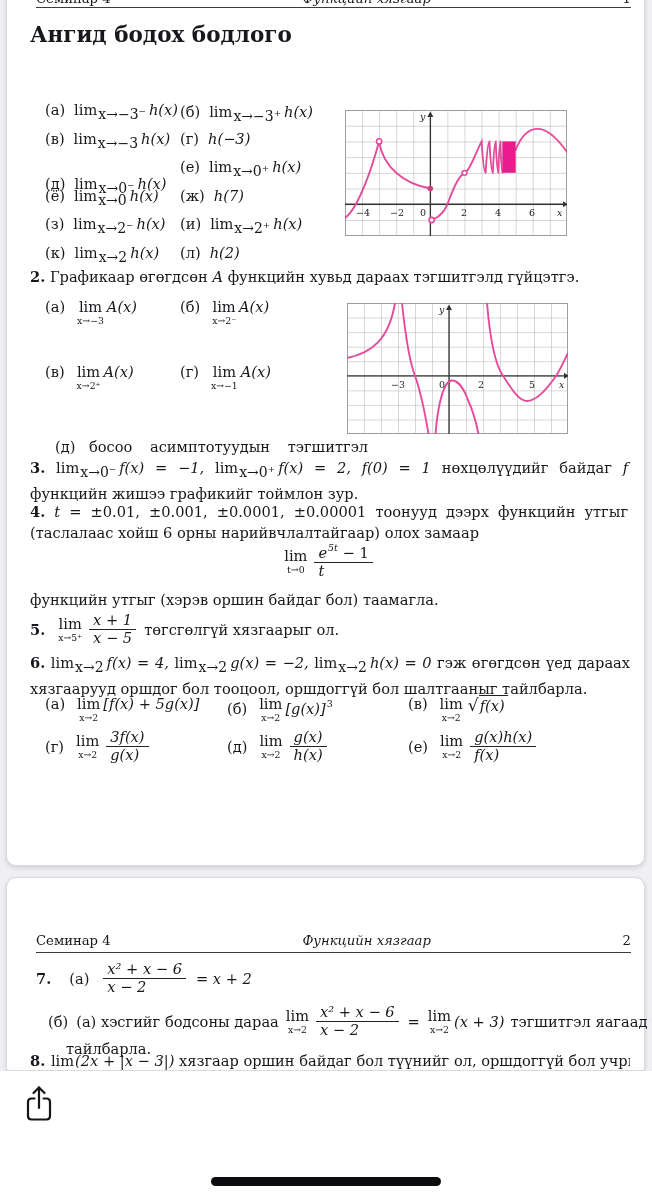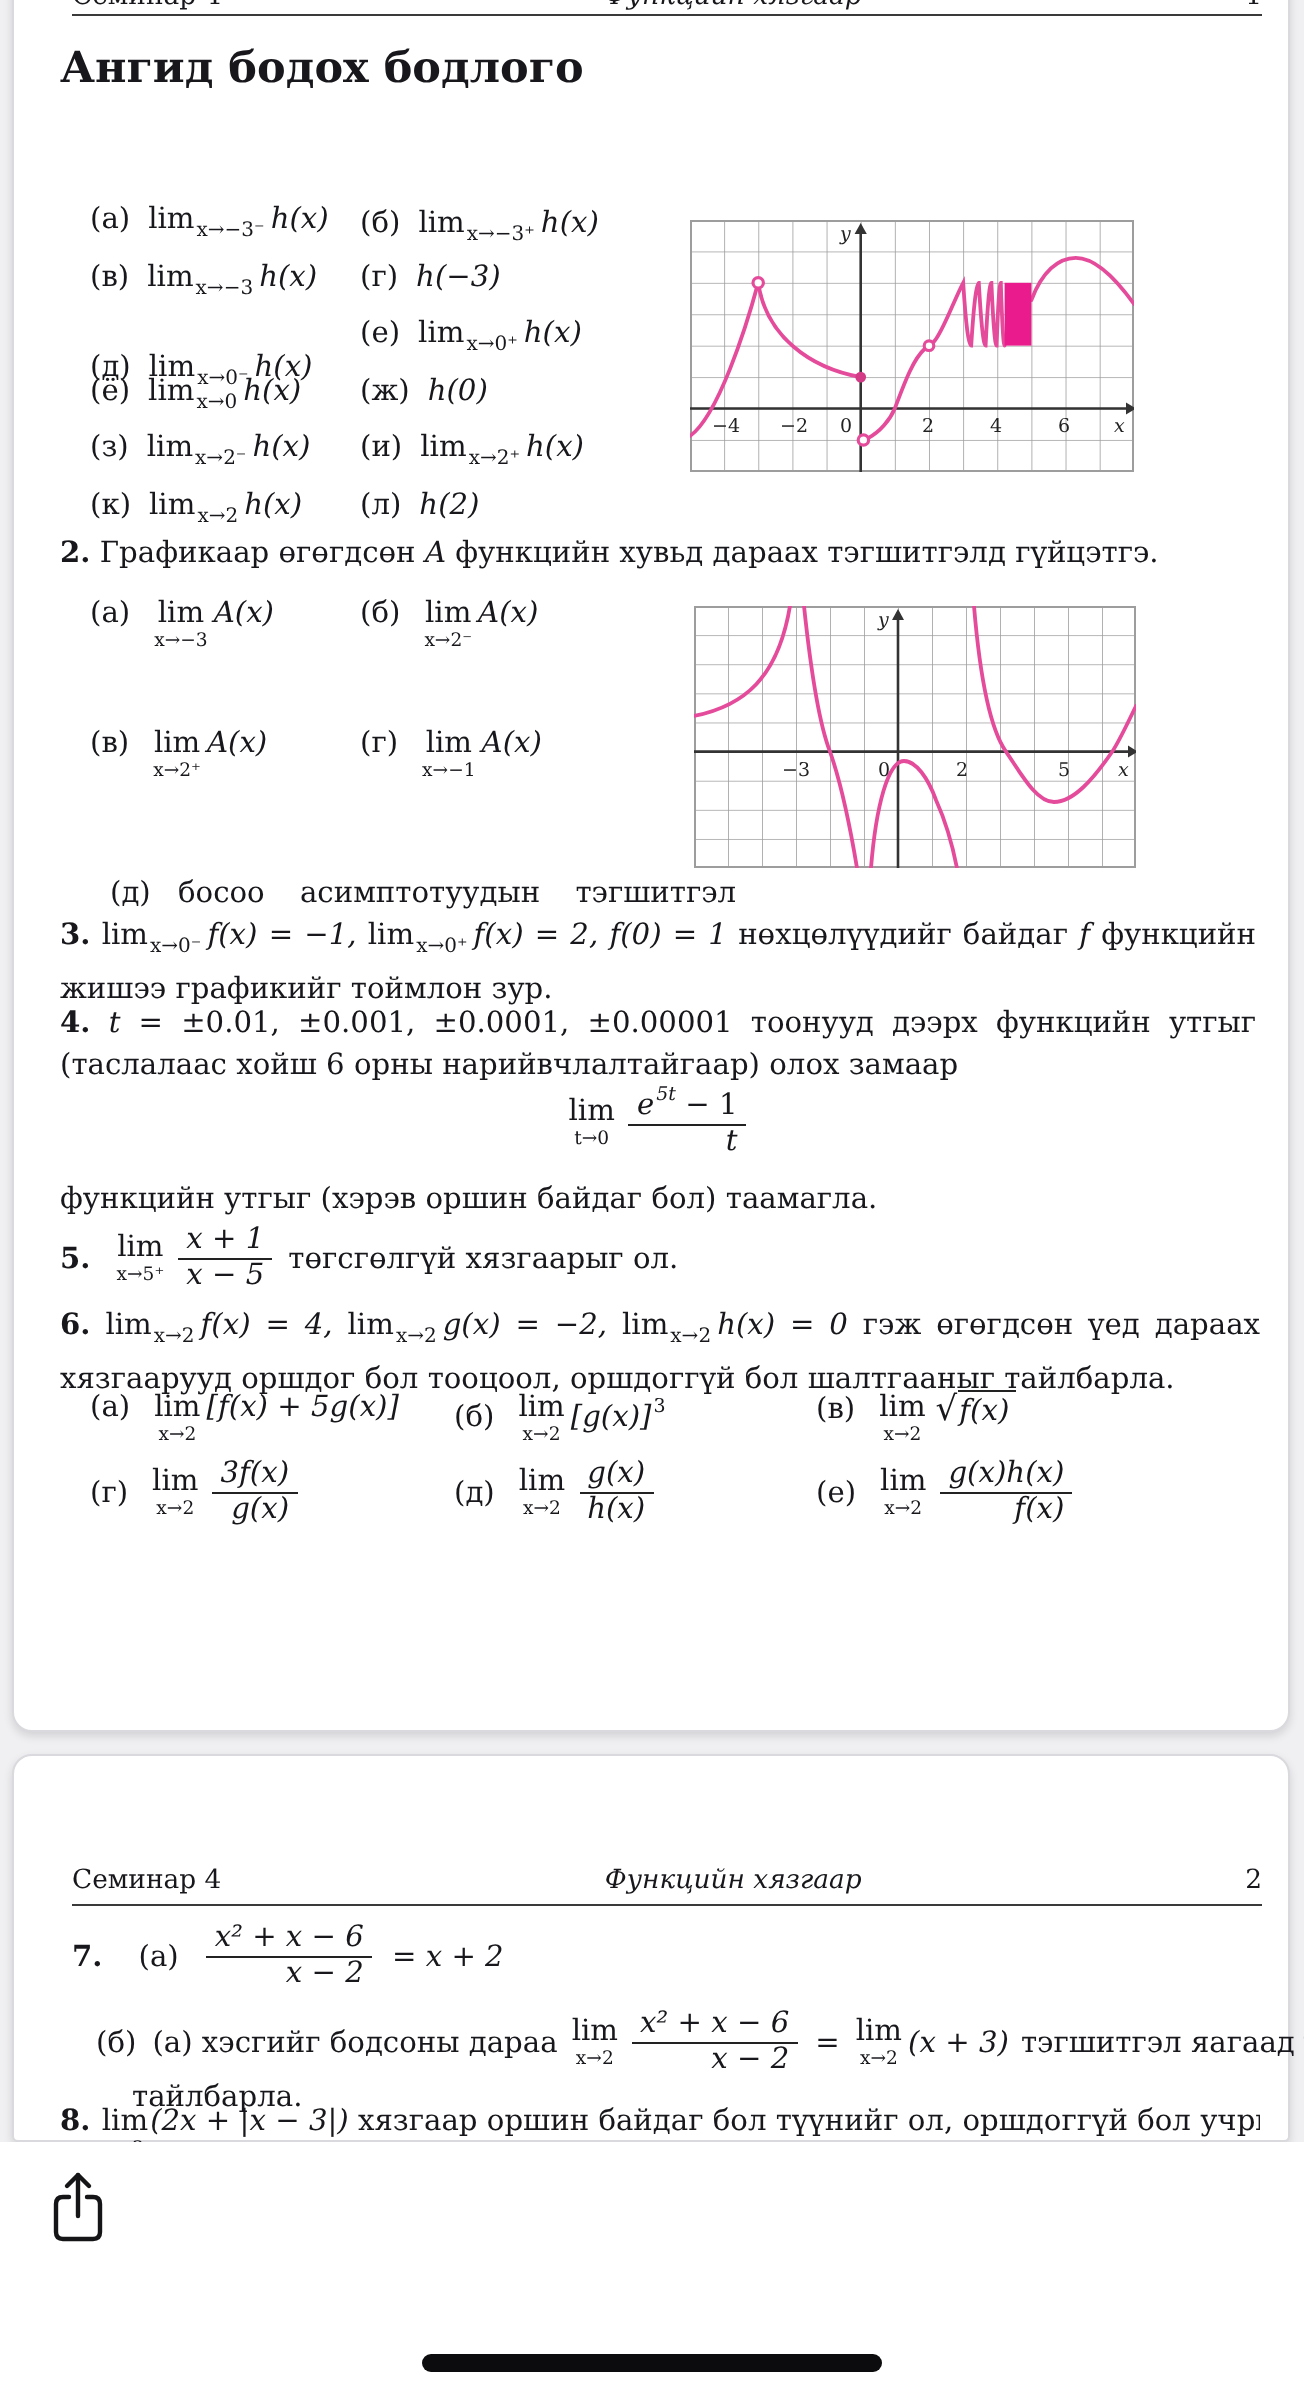--- a/index.html
+++ b/index.html
@@ -10,25 +10,25 @@
   .card{position:absolute;left:6px;width:639px;background:#fff;border:1px solid #d9d9de;
         border-radius:10px;box-shadow:0 2px 5px rgba(0,0,0,.13)}
   .hdr{position:absolute;display:flex;justify-content:space-between;font-size:13.2px;line-height:16px}
   .hdr .c{font-style:italic}
   .rule{position:absolute;border-top:1.2px solid #3a3a3a;height:0}
   .ttl{position:absolute;font-size:21.5px;font-weight:bold}
   .para{position:absolute;text-align:justify;line-height:21px}
   .bn{font-weight:bold}
   .mi{font-style:italic}
   .lm{white-space:nowrap}
-  .sb{font-size:10px;vertical-align:-4px;margin:0 3px 0 1px}
+  .sb{font-size:14px;vertical-align:-4px;margin:0 3px 0 1px}
   .ld{display:inline-block;text-align:center;vertical-align:top;line-height:1;margin:0 3px}
   .ld .w{display:block;font-size:14.6px;line-height:18px}
   .ld .s{display:block;font-size:9.3px;margin-top:0}
-  .fr{display:inline-block;text-align:right;vertical-align:middle;line-height:1.15;margin:0 4px}
+  .fr{display:inline-block;text-align:left;vertical-align:middle;line-height:1.15;margin:0 4px}
   .fr .fn{display:block;padding:0 4px}
   .fr .fd{display:block;border-top:1.1px solid #222;padding:0 4px}
   .it{position:absolute;white-space:nowrap;line-height:18px}
   .itc{position:absolute;display:flex;align-items:center;white-space:nowrap}
   .itc>*{flex:none}
   .tg{margin-right:9px}
   .sp{font-size:9.5px;vertical-align:7px;margin-left:1px}
   .sq{display:inline-flex;vertical-align:middle;margin-left:2px}
   .sq .g{font-size:17px;line-height:1.1;align-self:flex-end}
   .sq .b{border-top:1.2px solid #222;padding:1px 3px 0 1px}
@@ -58,21 +58,21 @@
   <div class="ttl" style="left:30px;top:22px">Ангид бодох бодлого</div>
 
 
   <div class="it" style="left:45px;top:101px"><span class="tg">(а)</span><span class="lm"><span>lim</span><span class="sb">x→−3⁻</span></span><span class="mi">h(x)</span></div>
   <div class="it" style="left:180px;top:103px"><span class="tg">(б)</span><span class="lm"><span>lim</span><span class="sb">x→−3⁺</span></span><span class="mi">h(x)</span></div>
   <div class="it" style="left:45px;top:130px"><span class="tg">(в)</span><span class="lm"><span>lim</span><span class="sb">x→−3</span></span><span class="mi">h(x)</span></div>
   <div class="it" style="left:180px;top:130px"><span class="tg">(г)</span><span class="mi">h(−3)</span></div>
   <div class="it" style="left:45px;top:175px"><span class="tg">(д)</span><span class="lm"><span>lim</span><span class="sb">x→0⁻</span></span><span class="mi">h(x)</span></div>
   <div class="it" style="left:180px;top:158px"><span class="tg">(е)</span><span class="lm"><span>lim</span><span class="sb">x→0⁺</span></span><span class="mi">h(x)</span></div>
   <div class="it" style="left:45px;top:187px"><span class="tg">(ё)</span><span class="lm"><span>lim</span><span class="sb">x→0</span></span><span class="mi">h(x)</span></div>
-  <div class="it" style="left:180px;top:187px"><span class="tg">(ж)</span><span class="mi">h(0)</span></div>
+  <div class="it" style="left:180px;top:187px"><span class="tg">(ж)</span><span class="mi">h(7)</span></div>
   <div class="it" style="left:45px;top:215px"><span class="tg">(з)</span><span class="lm"><span>lim</span><span class="sb">x→2⁻</span></span><span class="mi">h(x)</span></div>
   <div class="it" style="left:180px;top:215px"><span class="tg">(и)</span><span class="lm"><span>lim</span><span class="sb">x→2⁺</span></span><span class="mi">h(x)</span></div>
   <div class="it" style="left:45px;top:244px"><span class="tg">(к)</span><span class="lm"><span>lim</span><span class="sb">x→2</span></span><span class="mi">h(x)</span></div>
   <div class="it" style="left:180px;top:244px"><span class="tg">(л)</span><span class="mi">h(2)</span></div>
 
   <svg class="ab" style="left:345px;top:110px" width="222" height="126" viewBox="0 0 222 126">
     <defs>
       <pattern id="gp1" width="17.07" height="15.71" patternUnits="userSpaceOnUse">
         <path d="M17.07 0H0V15.71" fill="none" stroke="#9d9d9d" stroke-width="0.8"></path>
       </pattern>

